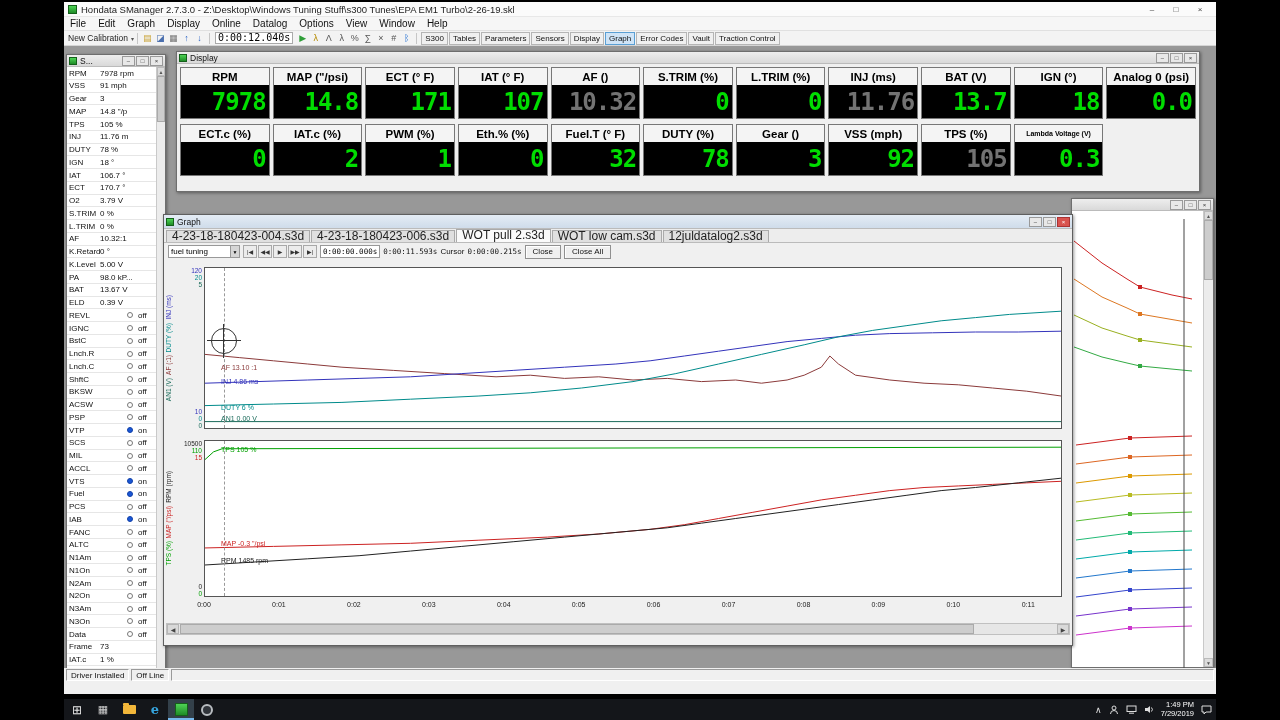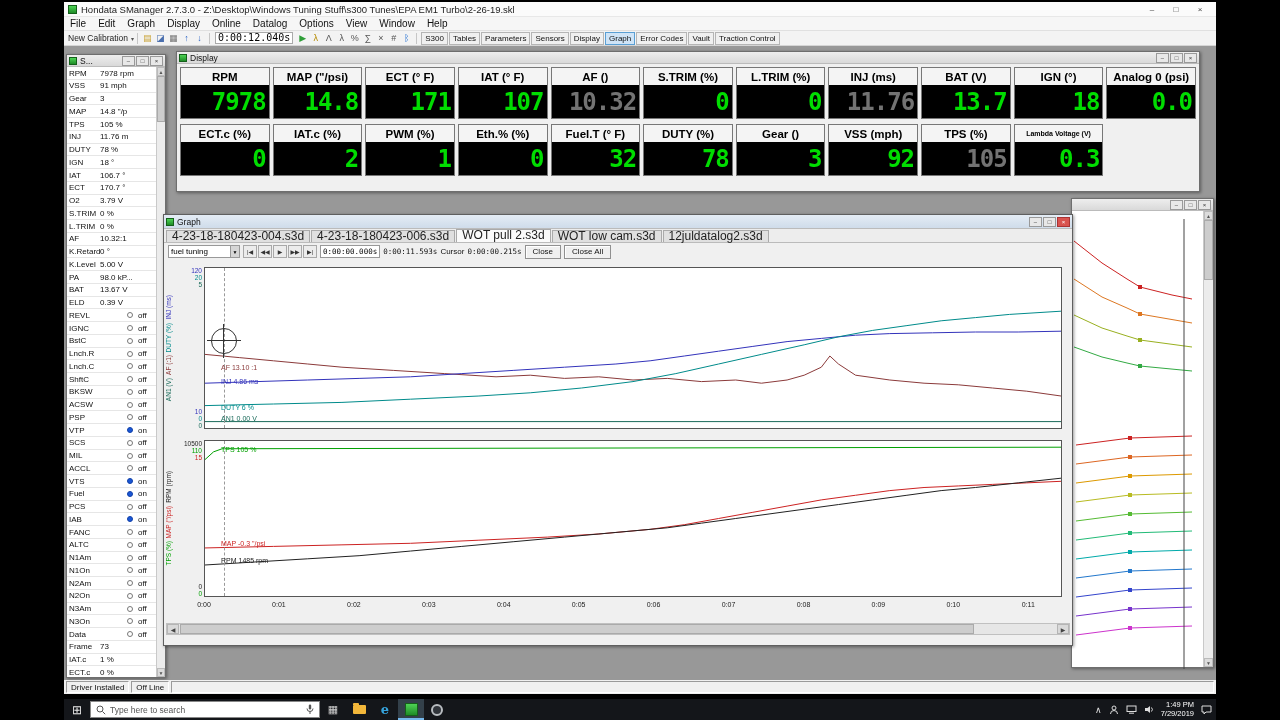--- a/index.html
+++ b/index.html
@@ -137,21 +137,21 @@
   
   #side-win { left:1007px; top:152px; width:143px; height:470px; background:#fff; }
   #side-svg { position:absolute; top:12px; left:0; right:10px; bottom:0; }
   #side-scroll { position:absolute; top:12px; right:0; bottom:0; width:10px; background:#ececec;
                  border-left:1px solid #c9c9c9; }
   #side-scroll .sa-down { position:absolute; bottom:0; left:0; right:0; }
   #side-scroll .thumb { position:absolute; top:9px; left:0; right:0; height:60px; background:#cdcdcd;
                         border:1px solid #aaa; }
 
   
-  .statusbar { position:absolute; left:0; right:0; bottom:0; height:14px; background:#f0f0f0;
+  .statusbar { position:absolute; left:0; right:0; bottom:12px; height:14px; background:#f0f0f0;
                display:flex; gap:2px; padding:1px 2px; font-size:8px; color:#111; }
   .sb-panel { border:1px solid; border-color:#9a9a9a #fff #fff #9a9a9a; padding:0 4px;
               display:flex; align-items:center; height:12px; white-space:nowrap; }
   .sb-fill { flex:1; }
 
   
   .taskbar { position:absolute; left:64px; top:699px; width:1152px; height:21px; background:#14161a;
              display:flex; align-items:center; color:#ddd; }
   .tk-start { width:26px; height:21px; display:flex; align-items:center; justify-content:center;
               font-size:12px; color:#e8e8e8; }
@@ -754,32 +754,20 @@
 
     <div class="statusbar">
       <span class="sb-panel">Driver Installed</span>
       <span class="sb-panel">Off Line</span>
       <span class="sb-panel sb-fill"></span>
     </div>
   </div>
 
   <div class="taskbar">
     <span class="tk-start">⊞</span>
-    <span class="tk-search">
-      <svg width="10" height="10" viewBox="0 0 10 10">
-          <circle cx="4" cy="4" r="3" fill="none" stroke="#555"></circle>
-          <line x1="6.5" y1="6.5" x2="9.2" y2="9.2" stroke="#555"></line>
-        </svg>
-      <span class="tk-search-text">Type here to search</span>
-      <svg width="8" height="11" viewBox="0 0 8 11">
-          <rect x="2.8" y="0.5" width="2.4" height="5" rx="1.2" fill="#555"></rect>
-          <path d="M1 4.5 a3 3 0 0 0 6 0" fill="none" stroke="#555"></path>
-          <line x1="4" y1="7.5" x2="4" y2="10" stroke="#555"></line>
-        </svg>
-    </span>
     <span class="tk-app">
         <span class="tv-icon">▦</span>
       </span>
     <span class="tk-app">
         <span class="folder-icon"></span>
       </span>
     <span class="tk-app">
         <span class="edge-icon">e</span>
       </span>
     <span class="tk-app active">

